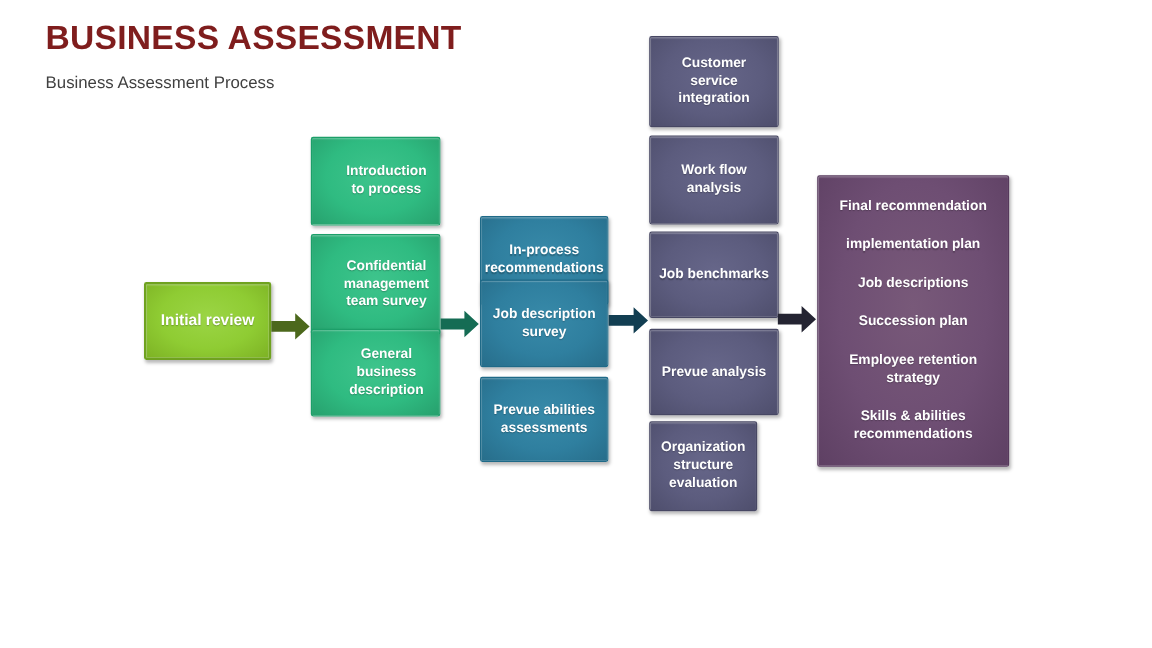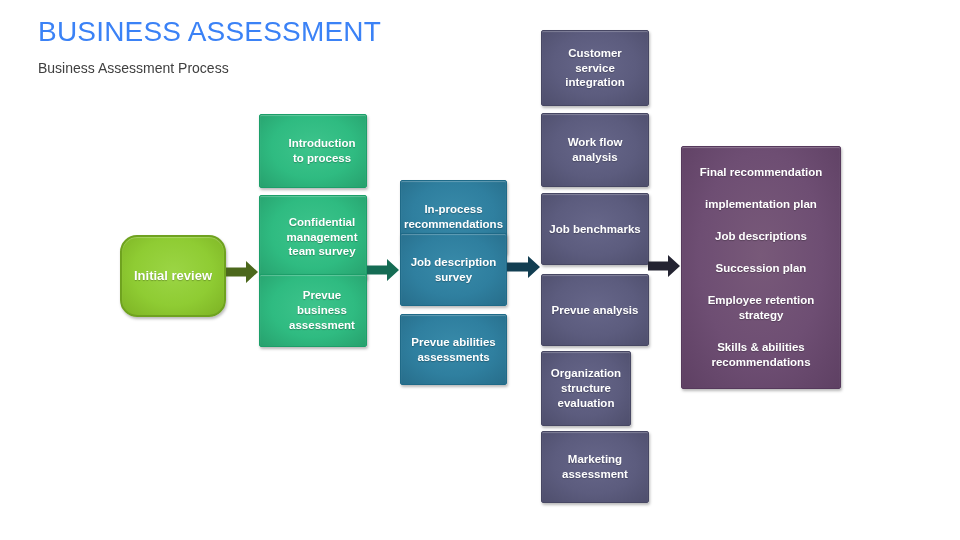--- a/index.html
+++ b/index.html
@@ -6,21 +6,21 @@
   .slide{
     position:relative;
     width:960px;height:540px;
     background:#ffffff;
     overflow:hidden;
     font-family:"Liberation Sans","DejaVu Sans",sans-serif;
     margin:0 auto;
   }
   .title{
     position:absolute;left:38px;top:16px;
-    font-size:28px;font-weight:400;color:#3b82f6;
+    font-size:28px;font-weight:700;color:#7f1d1d;
     letter-spacing:0.2px;margin:0;
   }
   .subtitle{
     position:absolute;left:38px;top:60px;
     font-size:14px;font-weight:400;color:#404040;margin:0;
   }
   .box{
     position:absolute;
     display:flex;align-items:center;justify-content:center;
     text-align:center;
@@ -59,36 +59,36 @@
   .arrow{position:absolute;}
 </style>
 </head>
 <body>
 
 <div class="slide">
 
   <h1 class="title">BUSINESS ASSESSMENT</h1>
   <h2 class="subtitle">Business Assessment Process</h2>
 
-  <div class="box s1" style="left:120px;top:235px;width:106px;height:82px;border-radius:17px;">
+  <div class="box s1" style="left:120px;top:235px;width:106px;height:65px;">
     <span>Initial review</span>
   </div>
 
   <svg class="arrow" style="left:226px;top:260px;" width="33" height="24" viewBox="0 0 33 24">
     <polygon points="0,7.5 20,7.5 20,1 32,12 20,23 20,16.5 0,16.5" fill="#4C681C"></polygon>
   </svg>
 
   <div class="box s2" style="left:259px;top:114px;width:108px;height:74px;">
     <span>Introduction to process</span>
   </div>
   <div class="box s2" style="left:259px;top:195px;width:108px;height:84px;">
     <span>Confidential management team survey</span>
   </div>
   <div class="box s2" style="left:259px;top:274px;width:108px;height:73px;">
-    <span>Prevue business assessment</span>
+    <span>General business description</span>
   </div>
 
   <svg class="arrow" style="left:367px;top:258px;" width="33" height="24" viewBox="0 0 33 24">
     <polygon points="0,7.5 20,7.5 20,1 32,12 20,23 20,16.5 0,16.5" fill="#156C54"></polygon>
   </svg>
 
   <div class="box s3" style="left:400px;top:152px;width:107px;height:74px;margin-top:28px;">
     <span>In-process recommendations</span>
   </div>
   <div class="box s3" style="left:400px;top:233px;width:107px;height:73px;">
@@ -110,23 +110,20 @@
   </div>
   <div class="box s4" style="left:541px;top:193px;width:108px;height:72px;">
     <span>Job benchmarks</span>
   </div>
   <div class="box s4" style="left:541px;top:274px;width:108px;height:72px;">
     <span>Prevue analysis</span>
   </div>
   <div class="box s4" style="left:541px;top:351px;width:90px;height:75px;">
     <span>Organization structure evaluation</span>
   </div>
-  <div class="box s4" style="left:541px;top:431px;width:108px;height:72px;">
-    <span>Marketing assessment</span>
-  </div>
 
   <svg class="arrow" style="left:648px;top:254px;" width="33" height="24" viewBox="0 0 33 24">
     <polygon points="0,7.5 20,7.5 20,1 32,12 20,23 20,16.5 0,16.5" fill="#242432"></polygon>
   </svg>
 
   <div class="box s5" style="left:681px;top:146px;width:160px;height:243px;">
     <p>Final recommendation</p>
     <p>implementation plan</p>
     <p>Job descriptions</p>
     <p>Succession plan</p>

